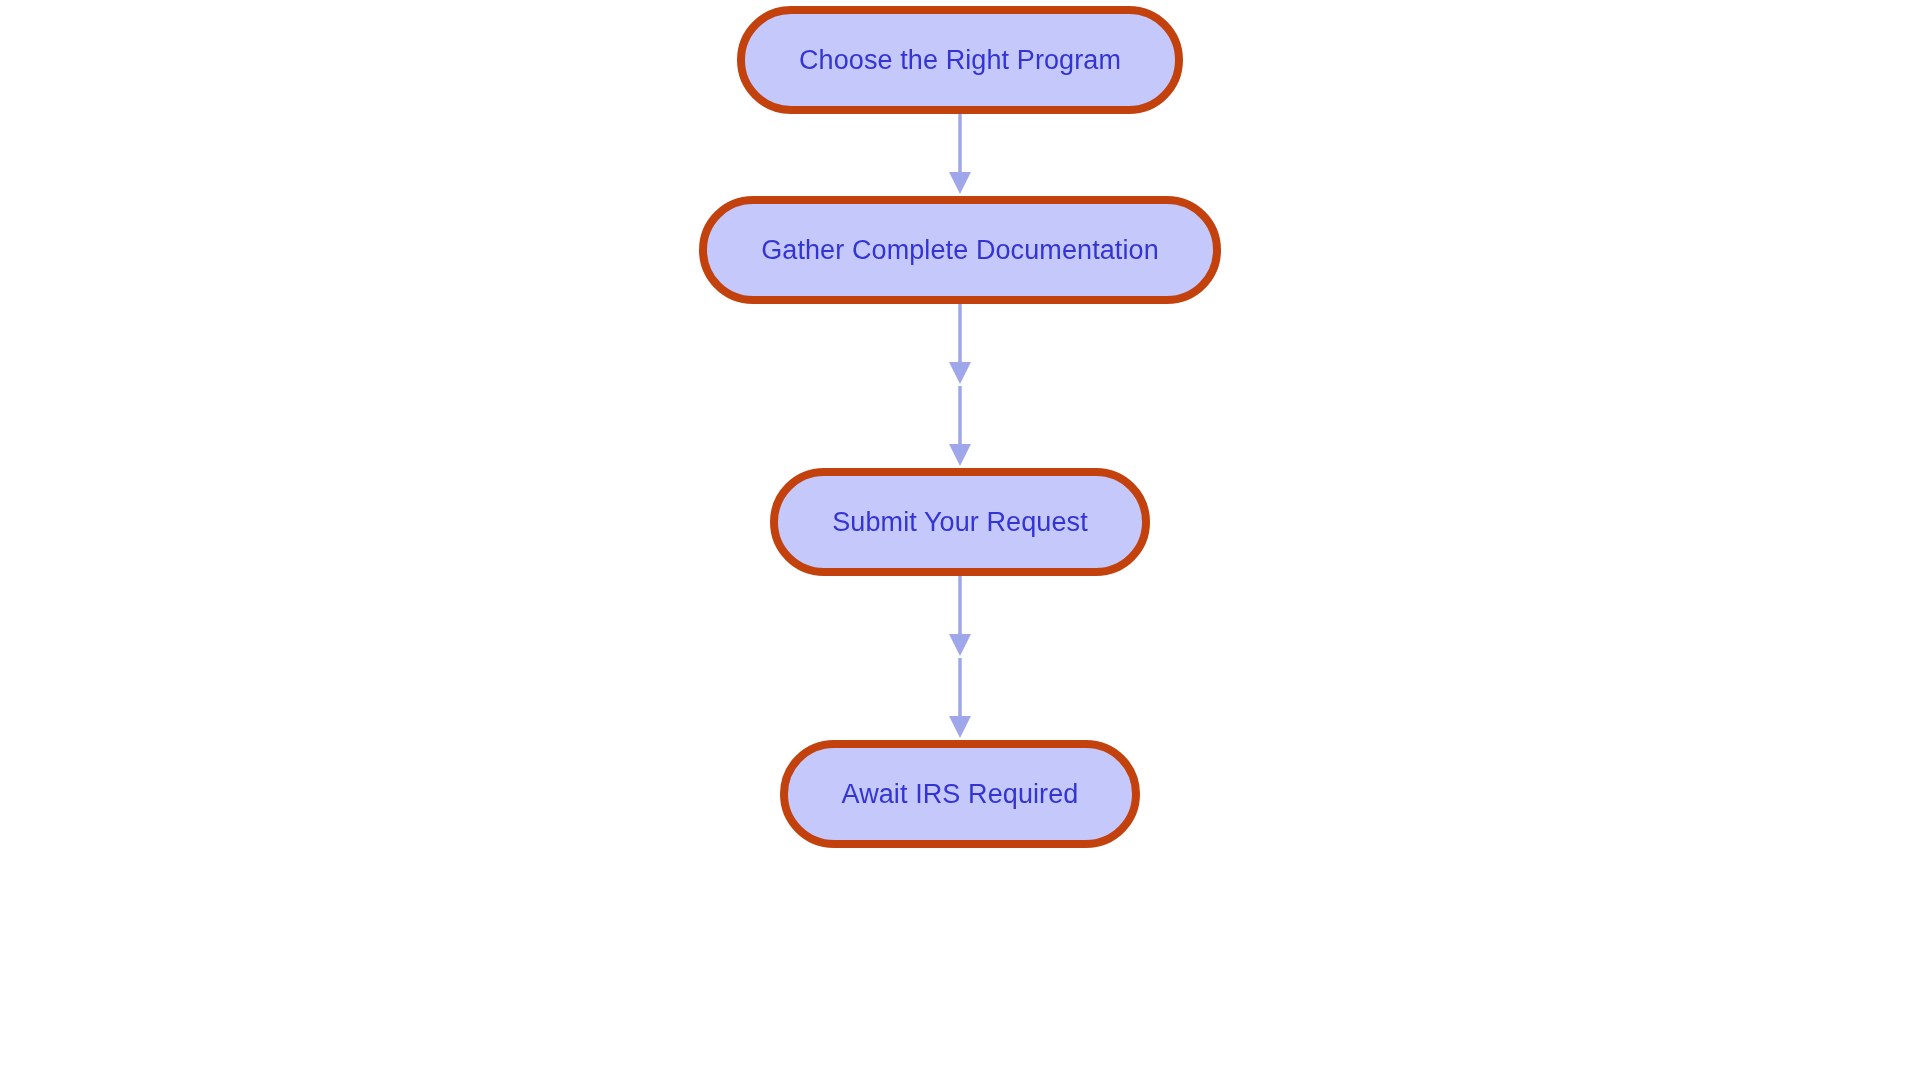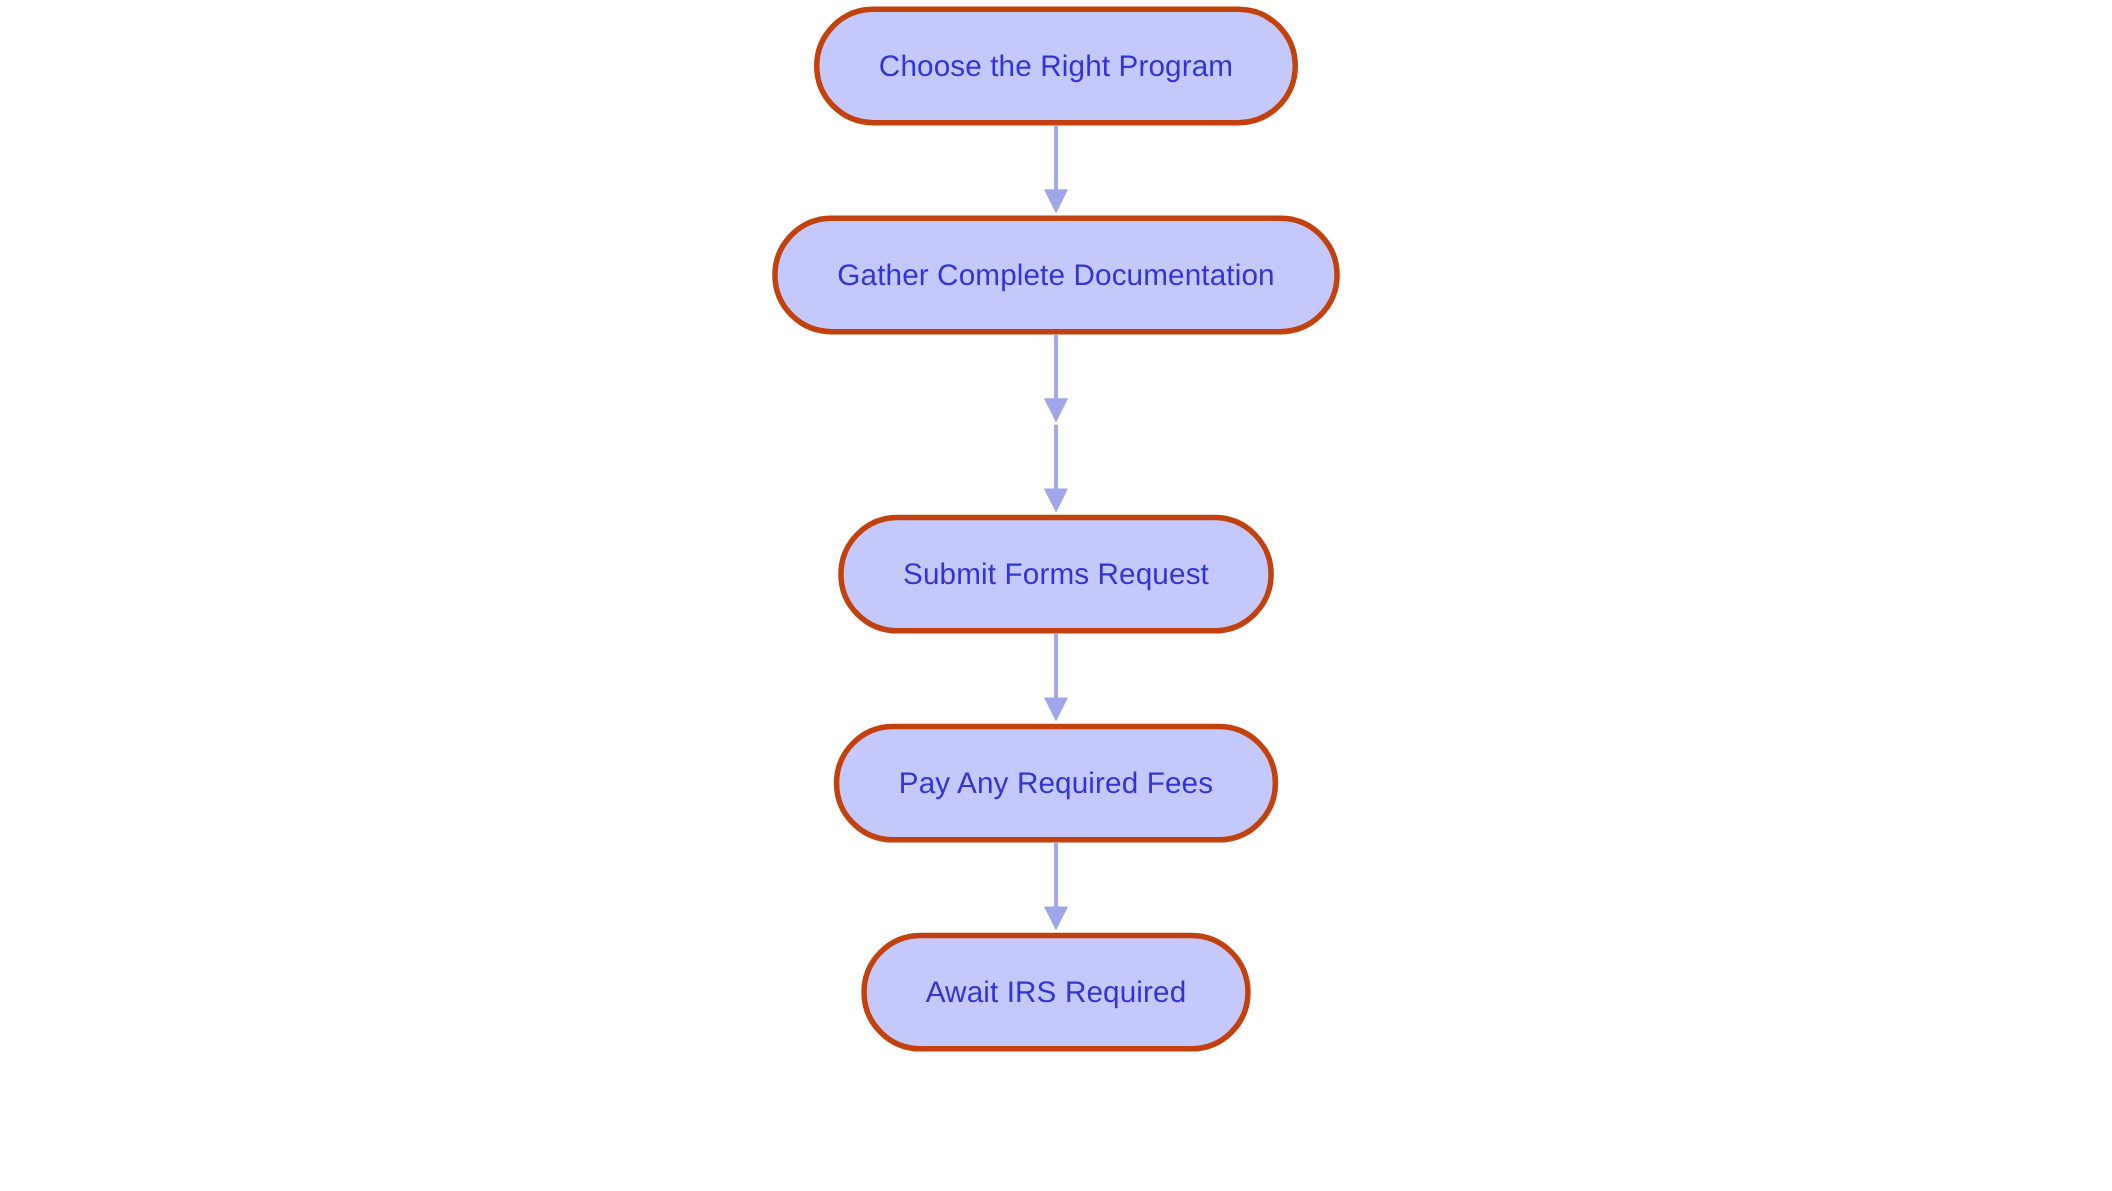--- a/index.html
+++ b/index.html
@@ -34,21 +34,21 @@
     justify-content: flex-start;
     padding-top: 6px;
     box-sizing: border-box;
   }
 
   .flow-node {
     box-sizing: border-box;
     height: 108px;
     border-radius: 60px;
     background: #c5c8fa;
-    border: 5px solid #c2410c;
+    border: 8px solid #c2410c;
     display: flex;
     align-items: center;
     justify-content: center;
     padding: 0 54px;
     white-space: nowrap;
   }
 
   .flow-node-label {
     color: #3434d4;
     font-family: "Liberation Sans", sans-serif;
@@ -90,31 +90,28 @@
       <polygon points="20,80 9,58 31,58" fill="#9fa6e9"></polygon>
     </svg>
 
 
     <svg class="flow-connector" viewBox="0 0 40 82">
       <line x1="20" y1="0" x2="20" y2="62" stroke="#9fa6e9" stroke-width="3.5"></line>
       <polygon points="20,80 9,58 31,58" fill="#9fa6e9"></polygon>
     </svg>
 
     <div class="flow-node">
-      <span class="flow-node-label">Submit Forms Request</span>
+      <span class="flow-node-label">Submit Your Request</span>
     </div>
 
     <svg class="flow-connector" viewBox="0 0 40 82">
       <line x1="20" y1="0" x2="20" y2="62" stroke="#9fa6e9" stroke-width="3.5"></line>
       <polygon points="20,80 9,58 31,58" fill="#9fa6e9"></polygon>
     </svg>
 
-    <div class="flow-node">
-      <span class="flow-node-label">Pay Any Required Fees</span>
-    </div>
 
     <svg class="flow-connector" viewBox="0 0 40 82">
       <line x1="20" y1="0" x2="20" y2="62" stroke="#9fa6e9" stroke-width="3.5"></line>
       <polygon points="20,80 9,58 31,58" fill="#9fa6e9"></polygon>
     </svg>
 
     <div class="flow-node">
       <span class="flow-node-label">Await IRS Required</span>
     </div>
 

